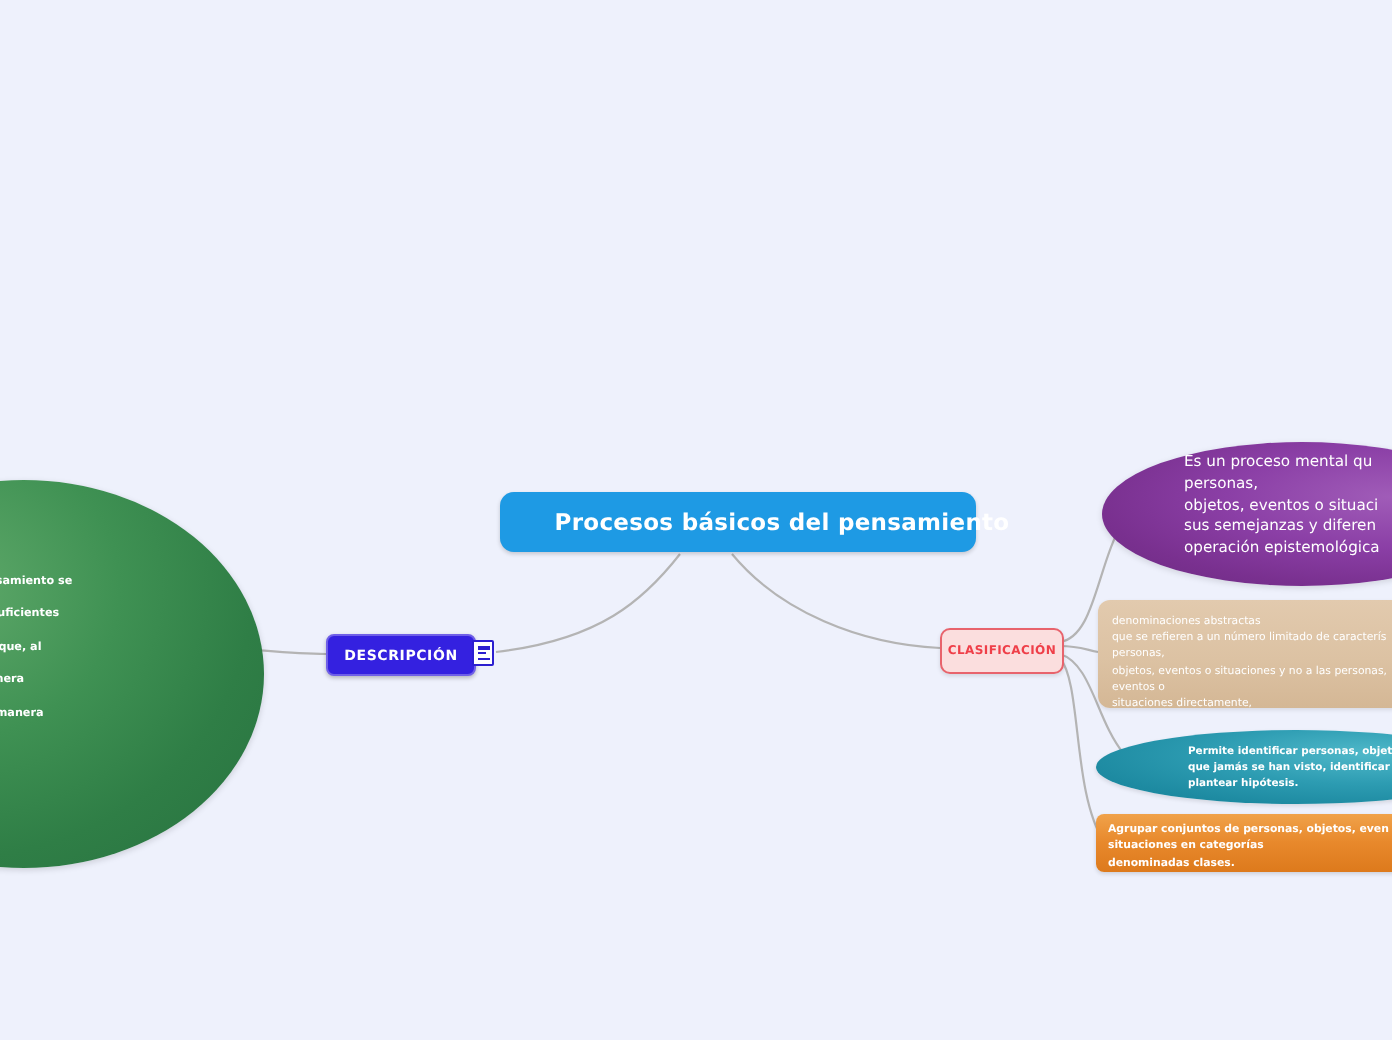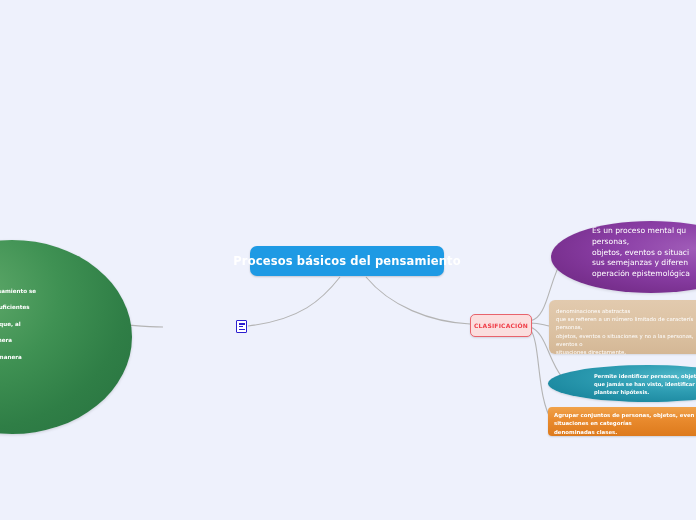--- a/index.html
+++ b/index.html
@@ -13,20 +13,21 @@
   .edges{position:absolute;left:0;top:0;width:696px;height:520px;pointer-events:none;}
 
   
   .center-node{
     position:absolute;left:250px;top:246px;width:194px;height:30px;
     background:#1e9ae4;border-radius:7px;
     box-shadow:0 1px 2px rgba(0,0,0,.18);
     display:flex;align-items:center;justify-content:center;
     color:#ffffff;font-size:11.5px;font-weight:bold;letter-spacing:.15px;
     white-space:nowrap;
+    padding-left:44px;
   }
 
   
   .desc-node{
     position:absolute;left:163px;top:317px;width:73px;height:19px;
     background:#3421e0;border:1px solid #6f5fe8;border-radius:4px;
     box-shadow:0 1px 2px rgba(0,0,0,.25);
     display:flex;align-items:center;justify-content:center;
     color:#ffffff;font-size:7px;font-weight:bold;letter-spacing:.3px;
     white-space:nowrap;
@@ -147,20 +148,23 @@
 que se
 nen una función social y no son suficientes
 e en su
 iversidad. Lo que se pretende es que, al
 abilidades,
 gan transferencia de ellas de manera
 e las
 a experiencia de comprender de manera
 situación o</div>
 
+  <div class="desc-node">
+    <span>DESCRIPCIÓN</span>
+  </div>
   <div class="note-icon">
     <i></i>
       <i></i>
       <i></i>
   </div>
 
   <div class="center-node">
     <span>Procesos básicos del pensamiento</span>
   </div>
 

